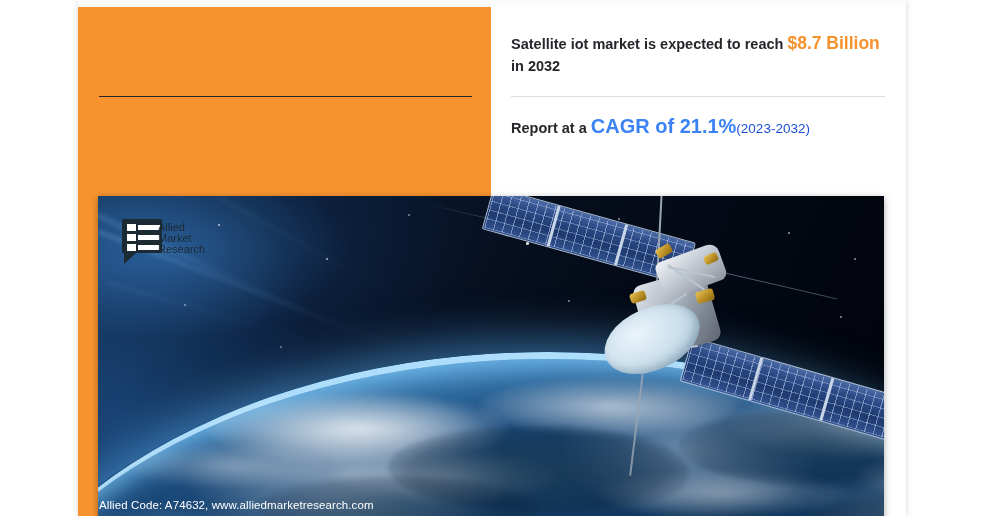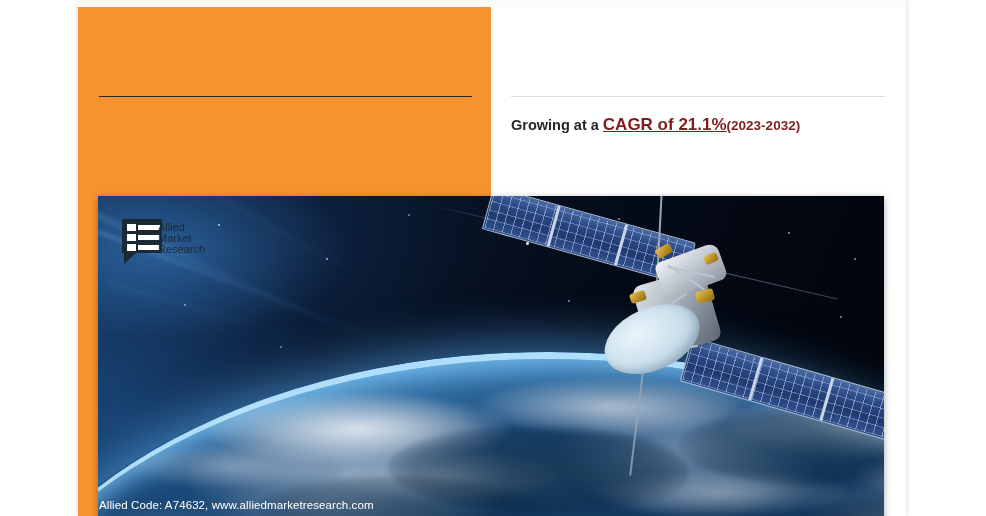--- a/index.html
+++ b/index.html
@@ -135,29 +135,28 @@
     position: absolute;
     left: 20px;
     top: 108px;
     width: 380px;
     font-size: 14.5px;
     font-weight: bold;
     color: #26262b;
     white-space: nowrap;
   }
   .cagr {
-    color: #7f1d1d;
-    font-size: 17px;
-    font-weight: bold;
-    text-decoration: underline;
+    color: #3b82f6;
+    font-size: 20px;
+    font-weight: bold;
   }
   .years {
-    color: #7f1d1d;
+    color: #1d4ed8;
     font-size: 13.5px;
-    font-weight: bold;
+    font-weight: normal;
   }
 
   
   #hero {
     position: absolute;
     left: 20px;
     top: 196px;
     width: 786px;
     height: 378px;
     overflow: hidden;
@@ -350,24 +349,25 @@
 
 <div id="card">
 
   <div id="card-top-strip"></div>
 
   <div id="orange-block"></div>
 
   <div id="title-rule"></div>
 
   <div id="right-panel">
+    <div id="stat-top"><span>Satellite iot market is expected to reach </span><span class="accent">$8.7 Billion</span><span class="accent-small"> in 2032</span></div>
 
     <div id="panel-rule"></div>
 
-    <div id="stat-bottom"><span>Growing at a </span><span class="cagr">CAGR of 21.1%</span><span class="years">(2023-2032)</span></div>
+    <div id="stat-bottom"><span>Report at a </span><span class="cagr">CAGR of 21.1%</span><span class="years">(2023-2032)</span></div>
   </div>
 
   <div id="hero">
     <div id="hero-sky"></div>
 
     <div class="streak" id="streak1"></div>
     <div class="streak" id="streak2"></div>
     <div class="streak" id="streak3"></div>
     <div class="streak" id="streak4"></div>
 

